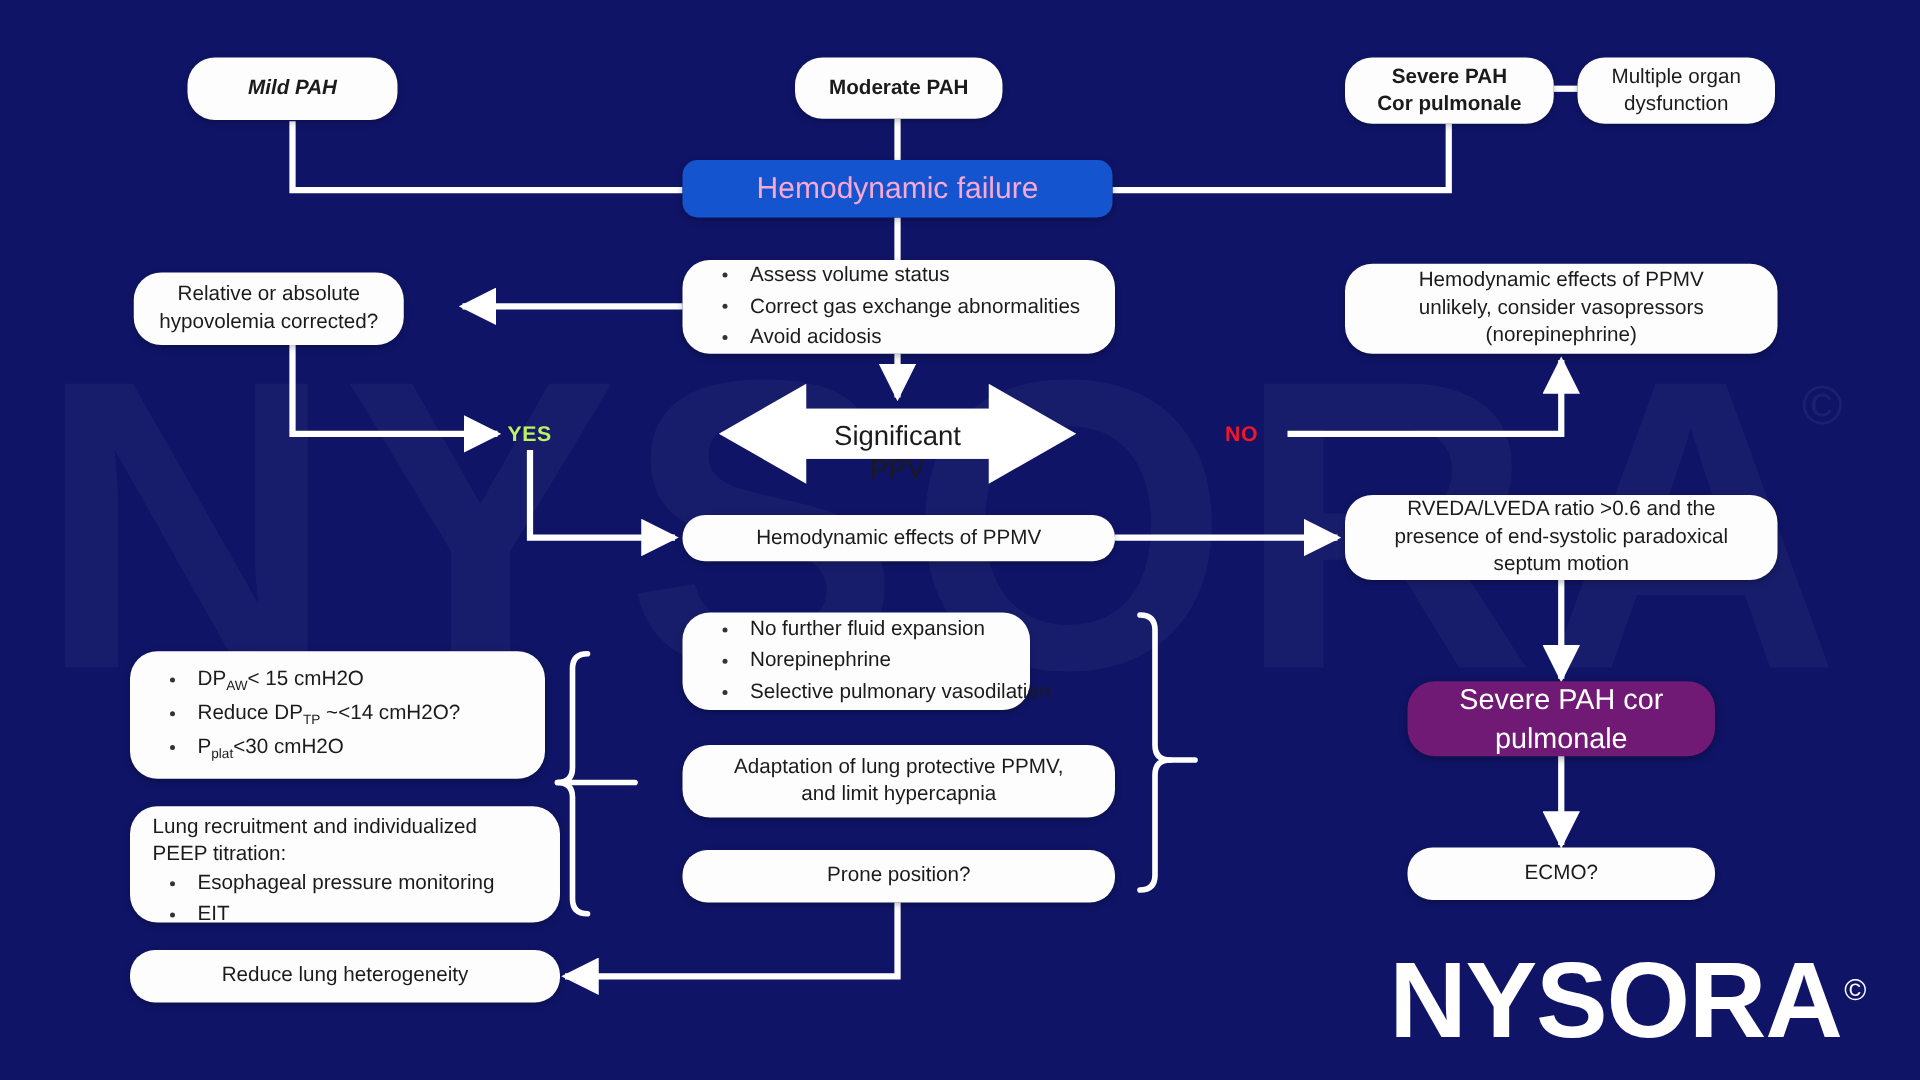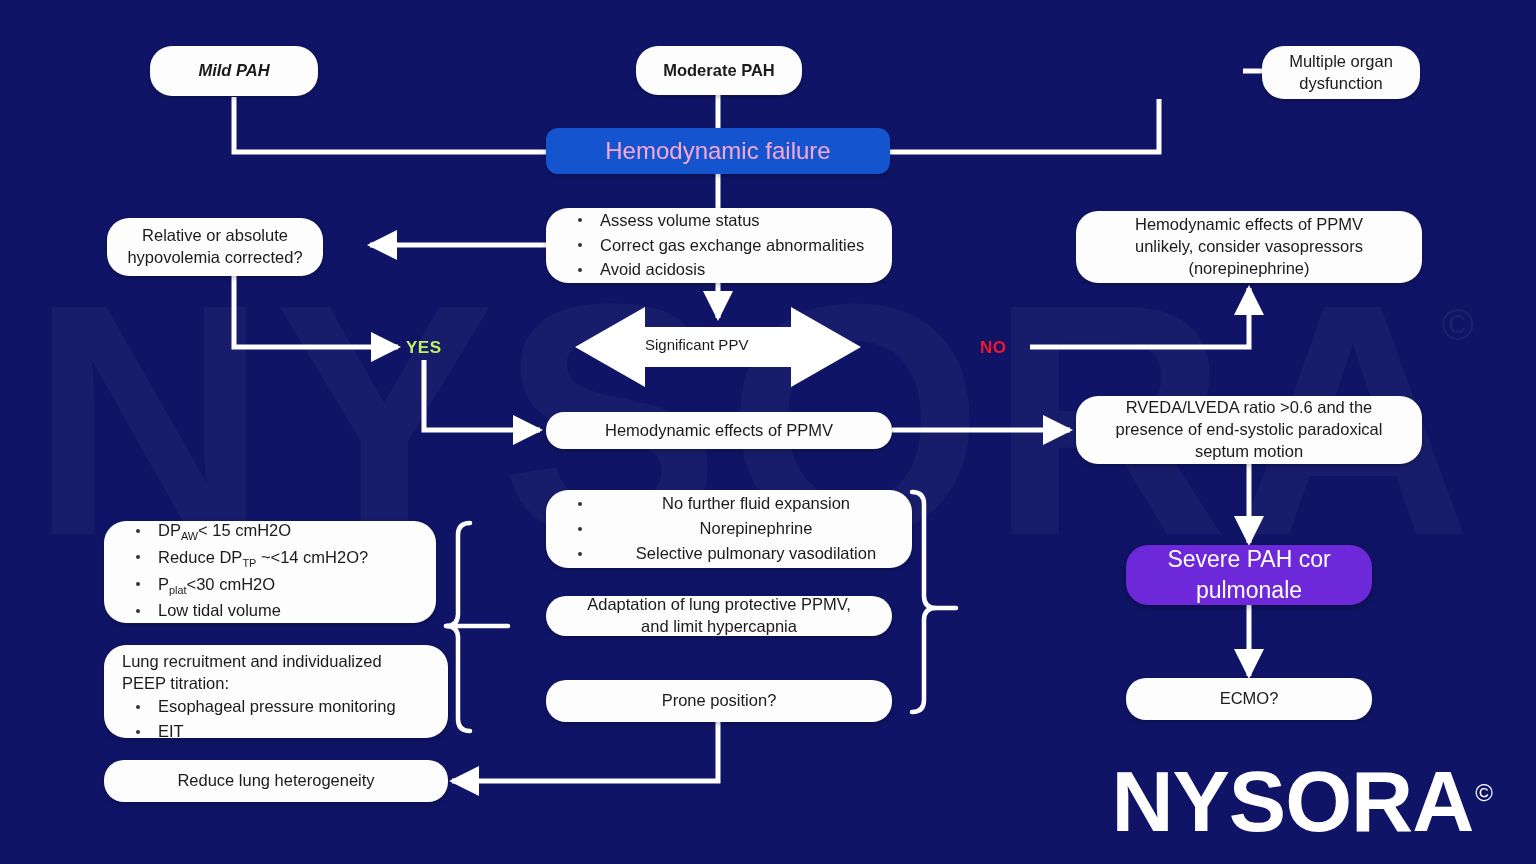--- a/index.html
+++ b/index.html
@@ -38,21 +38,21 @@
     box-sizing:border-box;
     display:flex;flex-direction:column;
     justify-content:center;
     font-size:16.5px;
     line-height:1.33;
     box-shadow:0 2px 5px rgba(0,0,0,.25);
   }
   .node.center{align-items:center;text-align:center;}
   .node.bold{font-weight:bold;}
   .node.blue{
-    background:#6d28d9;color:#ffffff;
+    background:#701a75;color:#ffffff;
     box-shadow:0 2px 7px rgba(0,0,0,.33);
   }
   .node.banner{
     background:#1554cf;color:#f9a8d4;border-radius:12px;
     font-size:24px;font-weight:400;
   }
   .node.bigblue{font-size:23px;}
   .pad{padding:8px 16px;}
 
   ul.bul{margin:0;padding:0 0 0 30px;list-style:none;}
@@ -152,20 +152,24 @@
   </svg>
 
   <div class="node center bold pad" style="left:150px;top:46px;width:168px;height:50px;font-style:italic;">
     <span>Mild PAH</span>
   </div>
 
   <div class="node center bold pad" style="left:636px;top:46px;width:166px;height:49px;">
     <span>Moderate PAH</span>
   </div>
 
+  <div class="node center bold pad" style="left:1076px;top:46px;width:167px;height:53px;">
+    <span>Severe PAH</span>
+    <span>Cor pulmonale</span>
+  </div>
 
   <div class="node center pad" style="left:1262px;top:46px;width:158px;height:53px;">
     <span>Multiple organ</span>
     <span>dysfunction</span>
   </div>
 
   <div class="node banner center" style="left:546px;top:128px;width:344px;height:46px;">
     <span>Hemodynamic failure</span>
   </div>
 
@@ -175,21 +179,21 @@
       <li>Correct gas exchange abnormalities</li>
       <li>Avoid acidosis</li>
     </ul>
   </div>
 
   <div class="node center pad" style="left:107px;top:218px;width:216px;height:58px;">
     <span>Relative or absolute</span>
     <span>hypovolemia corrected?</span>
   </div>
 
-  <div style="position:absolute;left:645px;top:336px;width:146px;font-size:15px;color:#1b1b1b;">
+  <div style="position:absolute;left:645px;top:336px;width:146px;text-align:center;font-size:22px;color:#1b1b1b;">
     <span>Significant PPV</span>
   </div>
 
   <div class="tag yes" style="left:406px;top:338px;">
     <span>YES</span>
   </div>
   <div class="tag no" style="left:980px;top:338px;">
     <span>NO</span>
   </div>
 
@@ -216,44 +220,43 @@
 
   <div class="node center pad" style="left:1126px;top:678px;width:246px;height:42px;border-radius:20px;">
     <span>ECMO?</span>
   </div>
 
   <div class="node" style="left:104px;top:521px;width:332px;height:102px;">
     <ul class="bul">
       <li><span>DP</span><sub>AW</sub><span>&lt; 15 cmH2O</span></li>
       <li><span>Reduce DP</span><sub>TP</sub><span> ~&lt;14 cmH2O?</span></li>
       <li><span>P</span><sub>plat</sub><span>&lt;30 cmH2O</span></li>
-      <li><span>Low tidal volume</span><sub></sub><span></span></li>
     </ul>
   </div>
 
   <div class="node" style="left:104px;top:645px;width:344px;height:93px;">
     <div class="subhead">
       <div>Lung recruitment and individualized</div>
       <div>PEEP titration:</div>
     </div>
     <ul class="bul">
       <li>Esophageal pressure monitoring</li>
       <li>EIT</li>
     </ul>
   </div>
 
-  <div class="node" style="left:546px;top:490px;width:366px;height:78px;text-align:center;">
+  <div class="node" style="left:546px;top:490px;width:278px;height:78px;">
     <ul class="bul">
       <li>No further fluid expansion</li>
       <li>Norepinephrine</li>
       <li>Selective pulmonary vasodilation</li>
     </ul>
   </div>
 
-  <div class="node center pad" style="left:546px;top:596px;width:346px;height:40px;align-items:center;">
+  <div class="node center pad" style="left:546px;top:596px;width:346px;height:58px;align-items:center;">
     <span>Adaptation of lung protective PPMV,</span>
     <span>and limit hypercapnia</span>
   </div>
 
   <div class="node center pad" style="left:546px;top:680px;width:346px;height:42px;border-radius:20px;">
     <span>Prone position?</span>
   </div>
 
   <div class="node center pad" style="left:104px;top:760px;width:344px;height:42px;border-radius:20px;">
     <span>Reduce lung heterogeneity</span>

